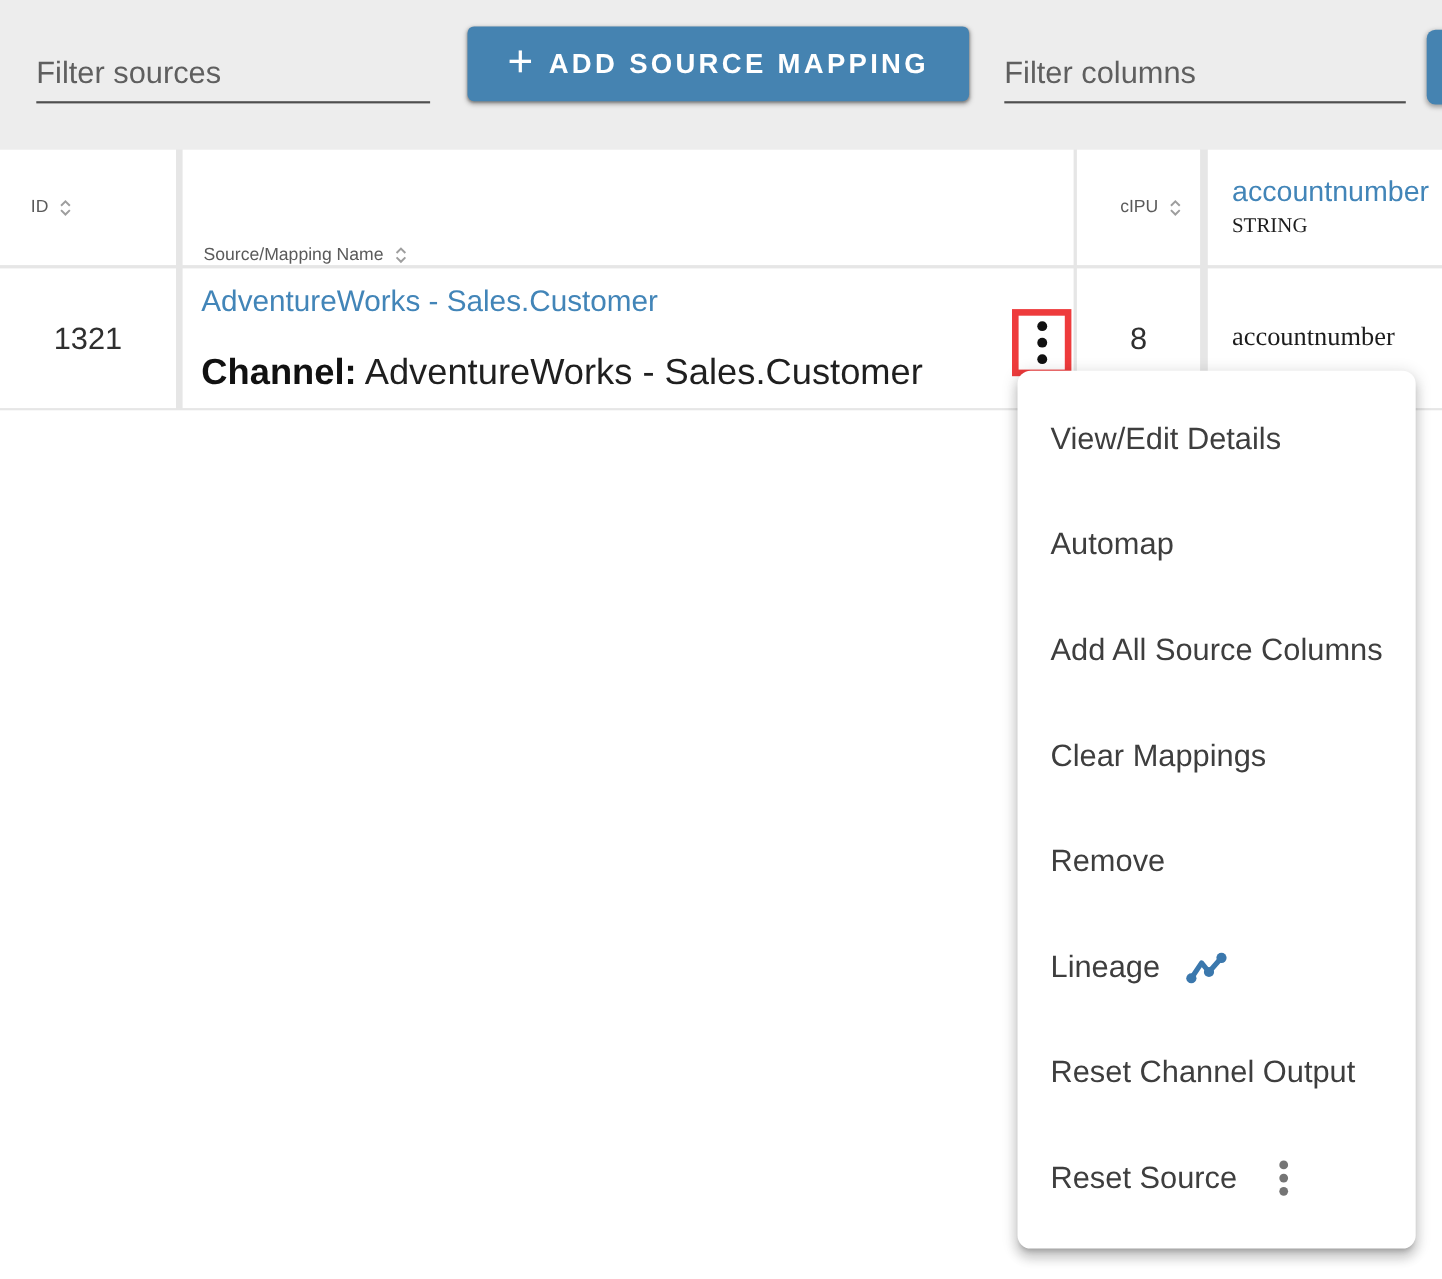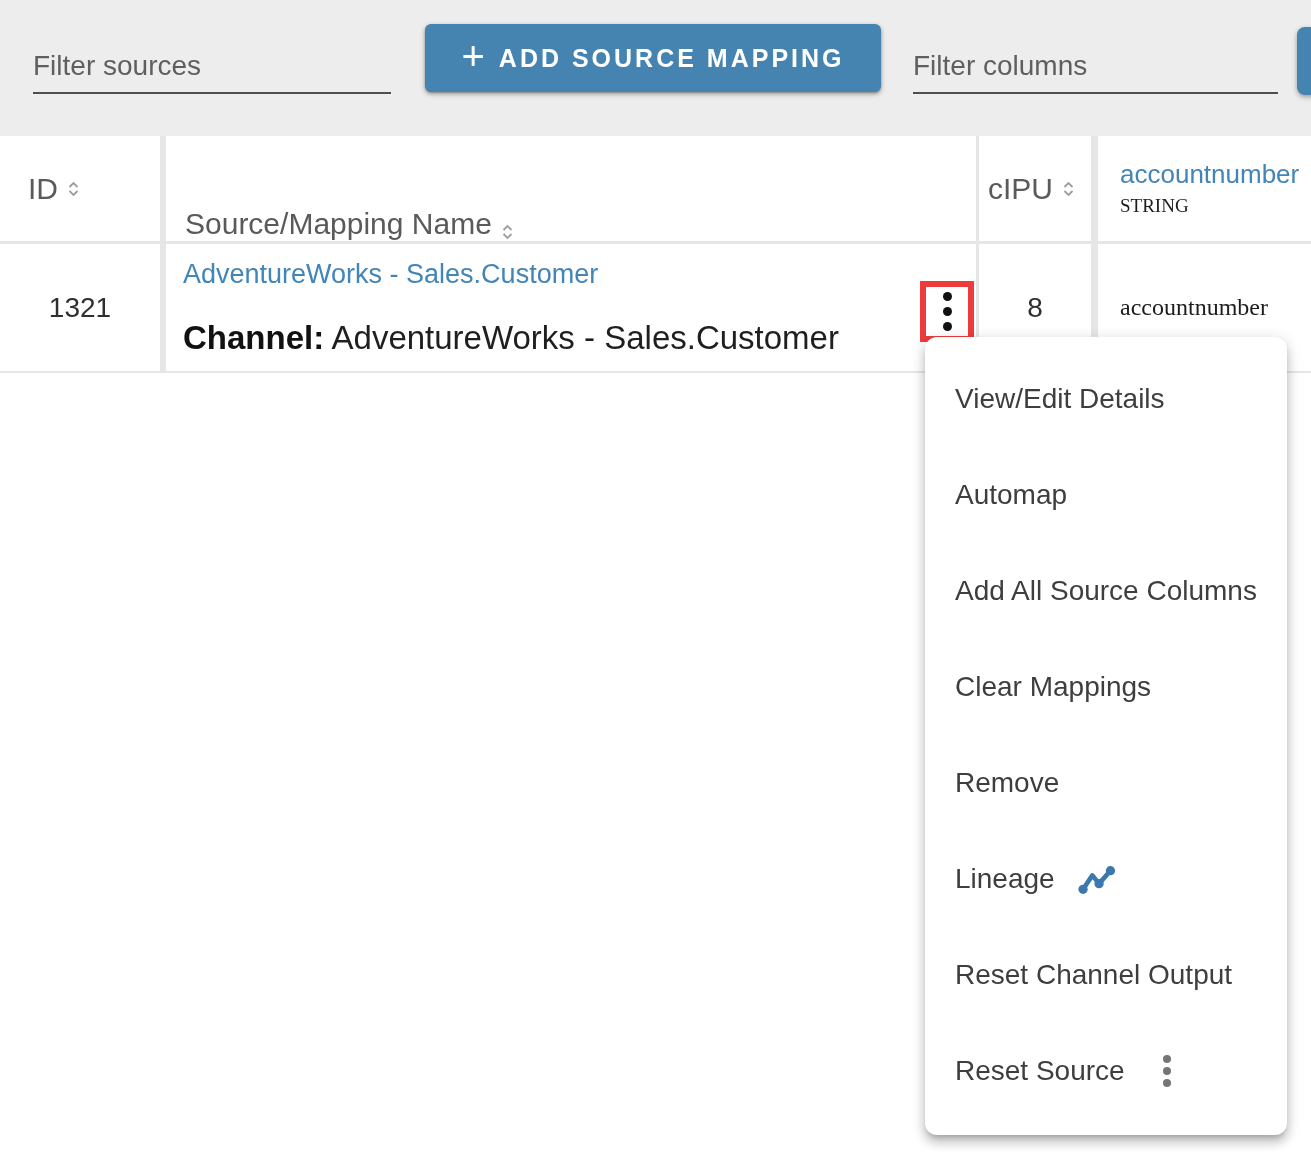--- a/index.html
+++ b/index.html
@@ -35,21 +35,21 @@
                 background: #e6e6e6; }
   .cell { position: absolute; background: #ffffff; display: flex; align-items: center; }
   
   .col-id      { left: 0;      width: 160px; }
   .col-source  { left: 166px;  width: 810px; }
   .col-cipu    { left: 979px;  width: 112px; }
   .col-account { left: 1098px; width: 213px; }
   .hdr { top: 0; height: 105px; }
   .row { top: 108px; height: 127px; }
 
-  .hdr-label { font-size: 30px; color: #5a5a5a; }
+  .hdr-label { font-size: 16px; color: #5a5a5a; }
   .sort-icon { margin-left: 9px; display: inline-flex; }
   .hdr.col-id { padding-left: 28px; }
   .hdr.col-source { padding-left: 19px; align-items: flex-end; }
   .hdr.col-cipu { justify-content: flex-end; padding-right: 16px; }
   .hdr.col-account { padding-left: 22px; align-items: center; }
   .account-hdr-stack { display: flex; flex-direction: column; }
   .account-hdr-name { font-size: 26px; color: #4285b8; line-height: 1.15; }
   .account-hdr-type { font-family: "Liberation Serif", serif; font-size: 19px; color: #1c1c1c;
                       margin-top: 6px; }
 

